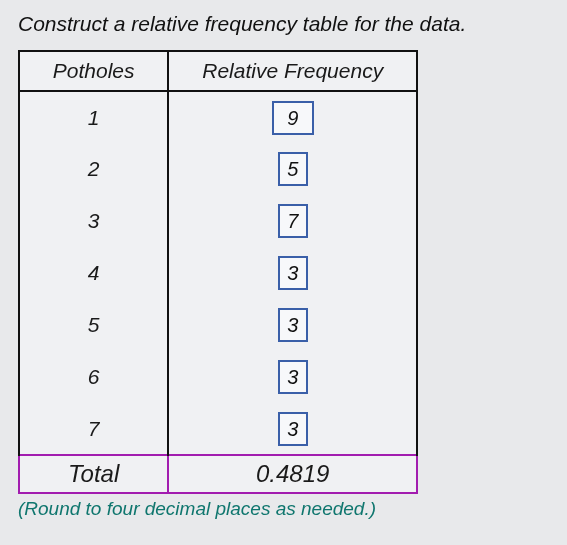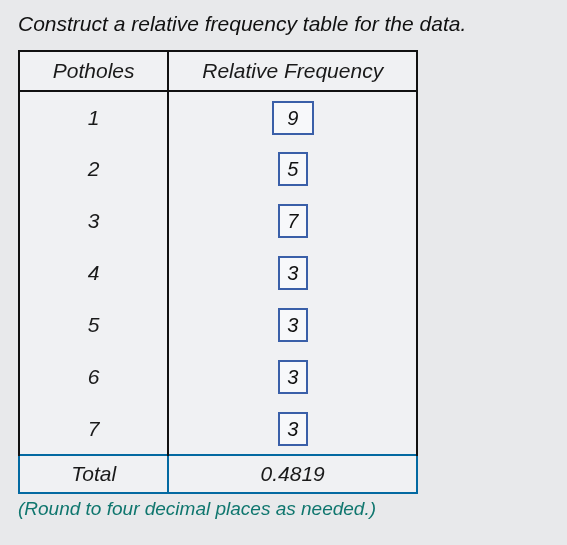--- a/index.html
+++ b/index.html
@@ -50,22 +50,22 @@
       border-right: 2px solid #111;
       border-top: none;
       border-bottom: none;
       font-size: 21px;
       height: 52px;
     }
     tbody tr:first-child td {
       border-top: 2px solid #111;
     }
     tfoot td {
-      border: 2px solid #0369a1;
-      font-size: 21px;
+      border: 2px solid #a21caf;
+      font-size: 24px;
       height: 38px;
     }
     .value-box {
       display: inline-block;
       min-width: 30px;
       height: 34px;
       line-height: 30px;
       border: 2px solid #3a5fa8;
       background: #f7f8fa;
       font-size: 20px;

